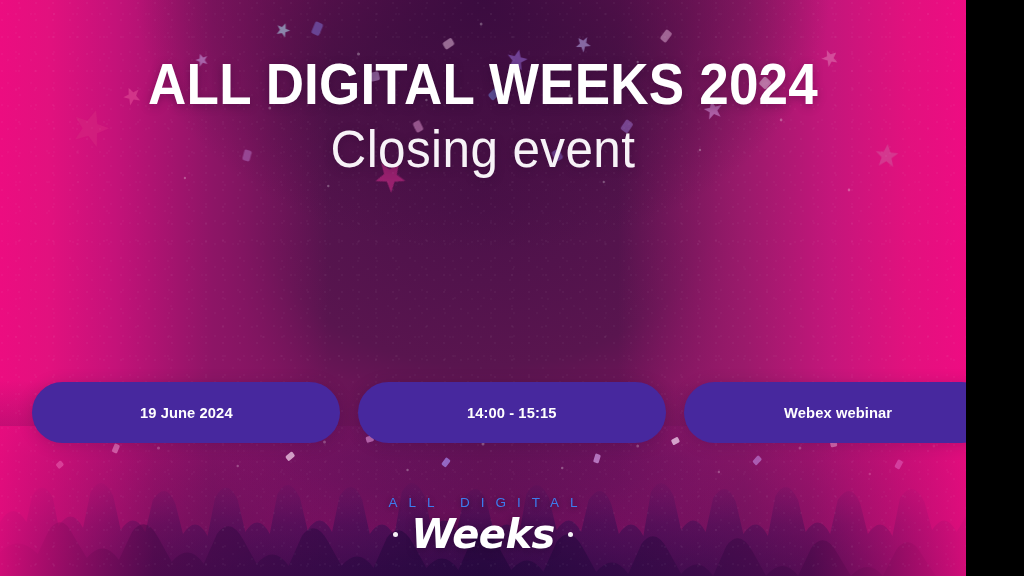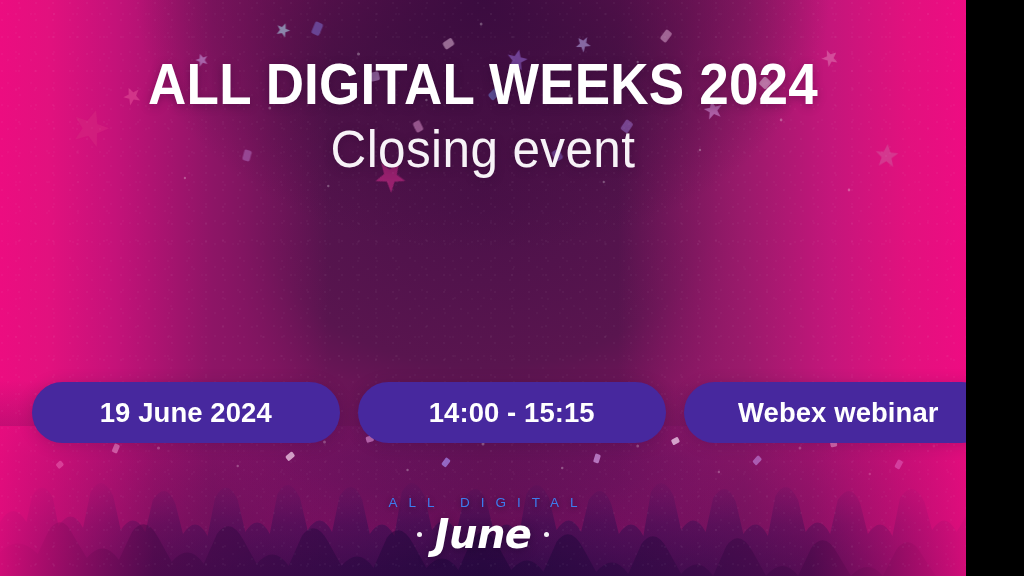--- a/index.html
+++ b/index.html
@@ -119,21 +119,21 @@
     position:absolute;
     left:32px;top:382px;width:960px;height:61px;
     display:flex;justify-content:space-between;align-items:stretch;
   }
   .pill{
     width:308px;
     background:#47289e;
     border-radius:31px;
     display:flex;align-items:center;justify-content:center;
     color:#ffffff;
-    font-size:28px;
+    font-size:15px;
     font-weight:bold;
     letter-spacing:.1px;
     box-shadow:0 2px 16px rgba(30,5,50,.20);
   }
   .pill span{transform:scaleX(.98);display:inline-block;}
 
   
   .logo{
     position:absolute;left:0;right:0;bottom:22px;
     text-align:center;
@@ -329,19 +329,19 @@
       </div>
       <div class="pill">
         <span>Webex webinar</span>
       </div>
     </div>
 
     <div class="logo">
       <div class="logo-top">ALL  DIGITAL</div>
       <div class="logo-main">
         <span class="logo-dot"></span>
-        <span class="logo-word">June</span>
+        <span class="logo-word">Weeks</span>
         <span class="logo-dot"></span>
       </div>
     </div>
 
   </div>
 </div>
 
 </body></html>

